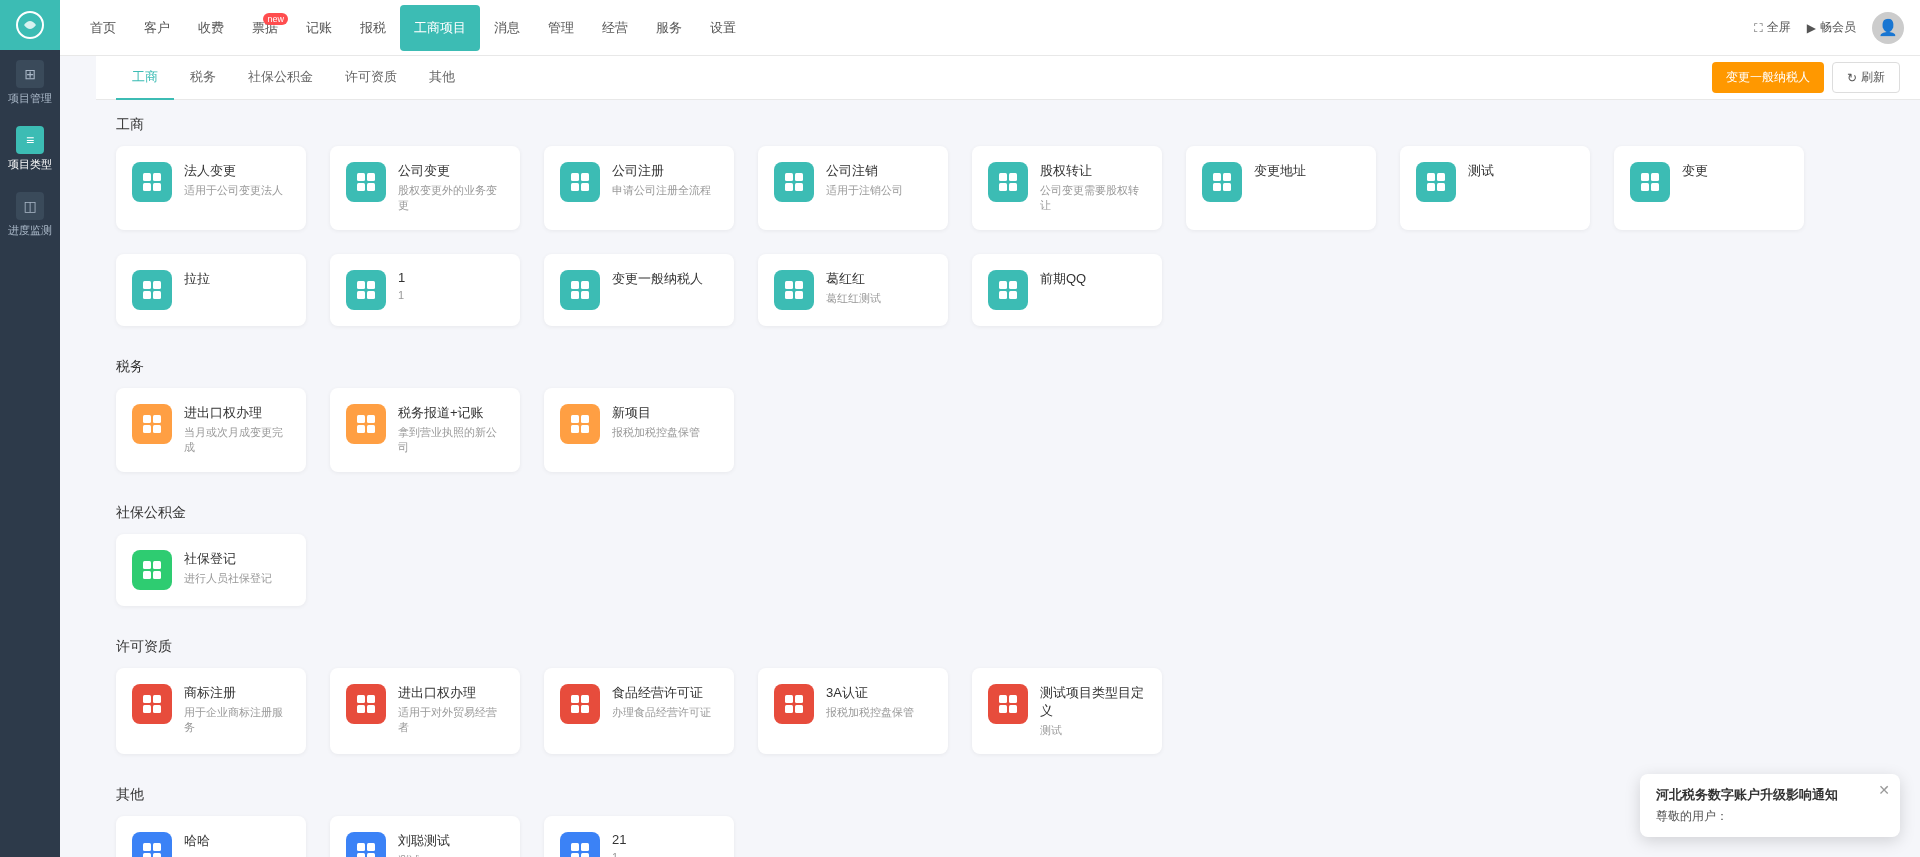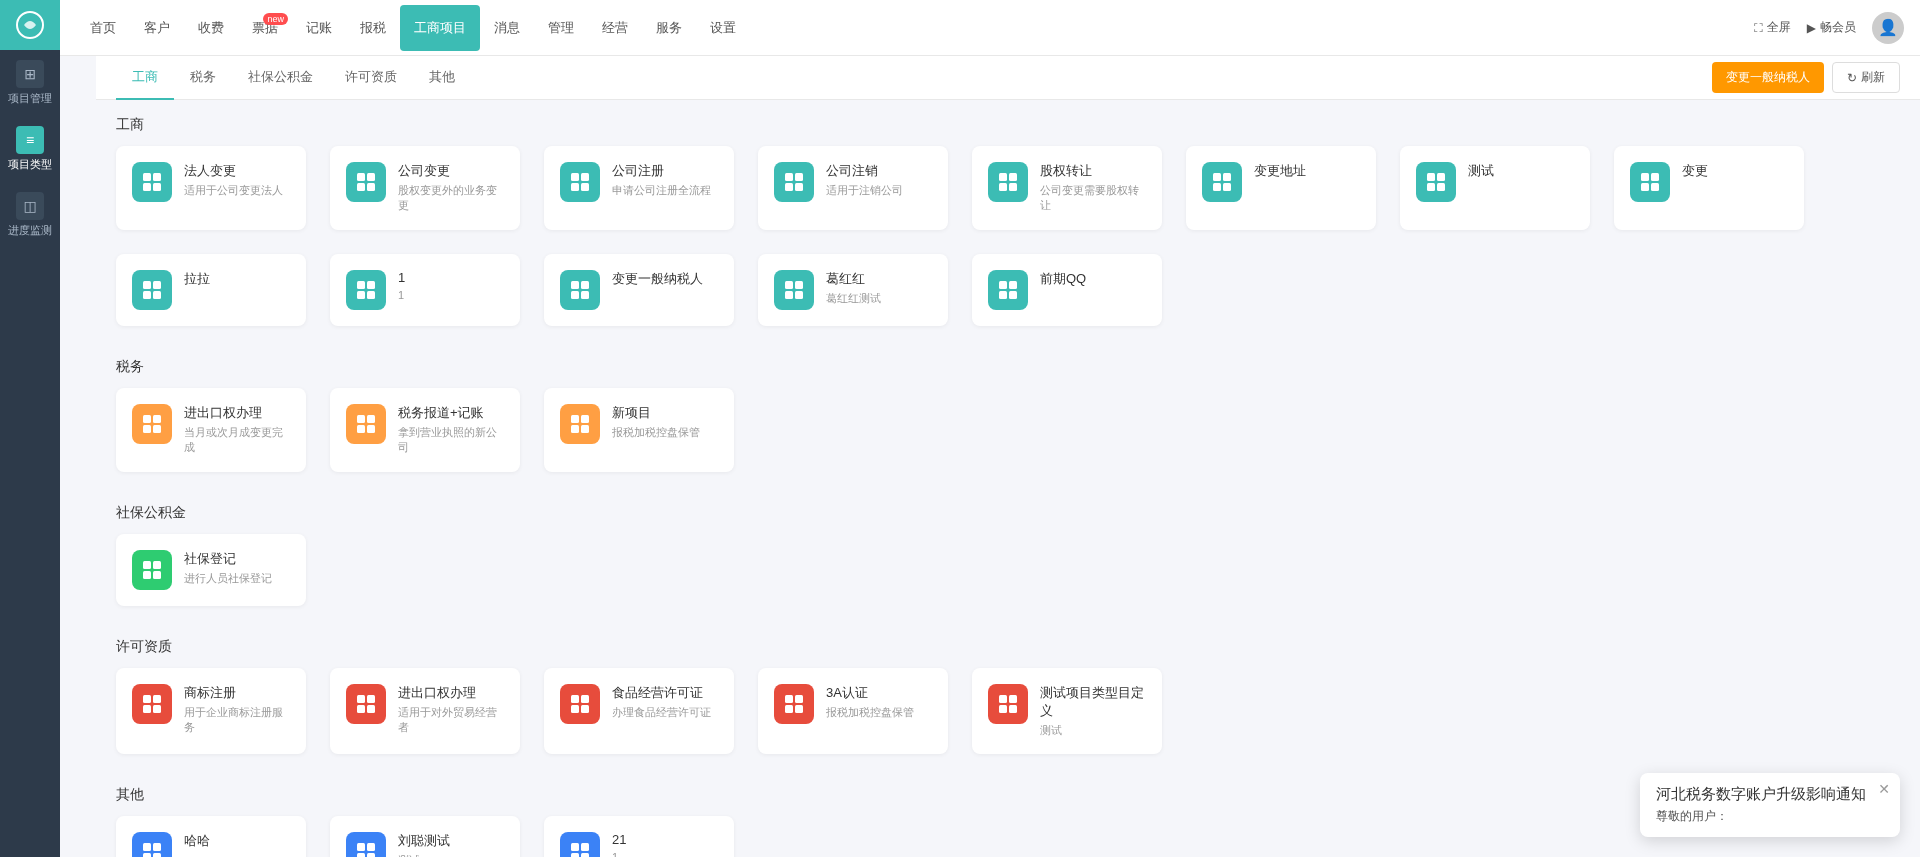--- a/index.html
+++ b/index.html
@@ -242,24 +242,24 @@
     }
     .notification-popup .close {
       position: absolute;
       top: 8px;
       right: 10px;
       cursor: pointer;
       color: #999;
       font-size: 14px;
     }
     .notification-popup .title {
-      font-weight: normal;
+      font-weight: bold;
       color: #333;
       margin-bottom: 4px;
-      font-size: 15px;
+      font-size: 13px;
     }
   </style>
 </head>
 <body>
 
 <div class="sidebar">
   <div class="sidebar-logo">
     <svg width="28" height="28" viewBox="0 0 28 28" fill="none">
       <circle cx="14" cy="14" r="13" stroke="white" stroke-width="2"></circle>
       <path d="M8 14 Q14 6 20 14 Q14 22 8 14Z" fill="white" opacity="0.8"></path>

